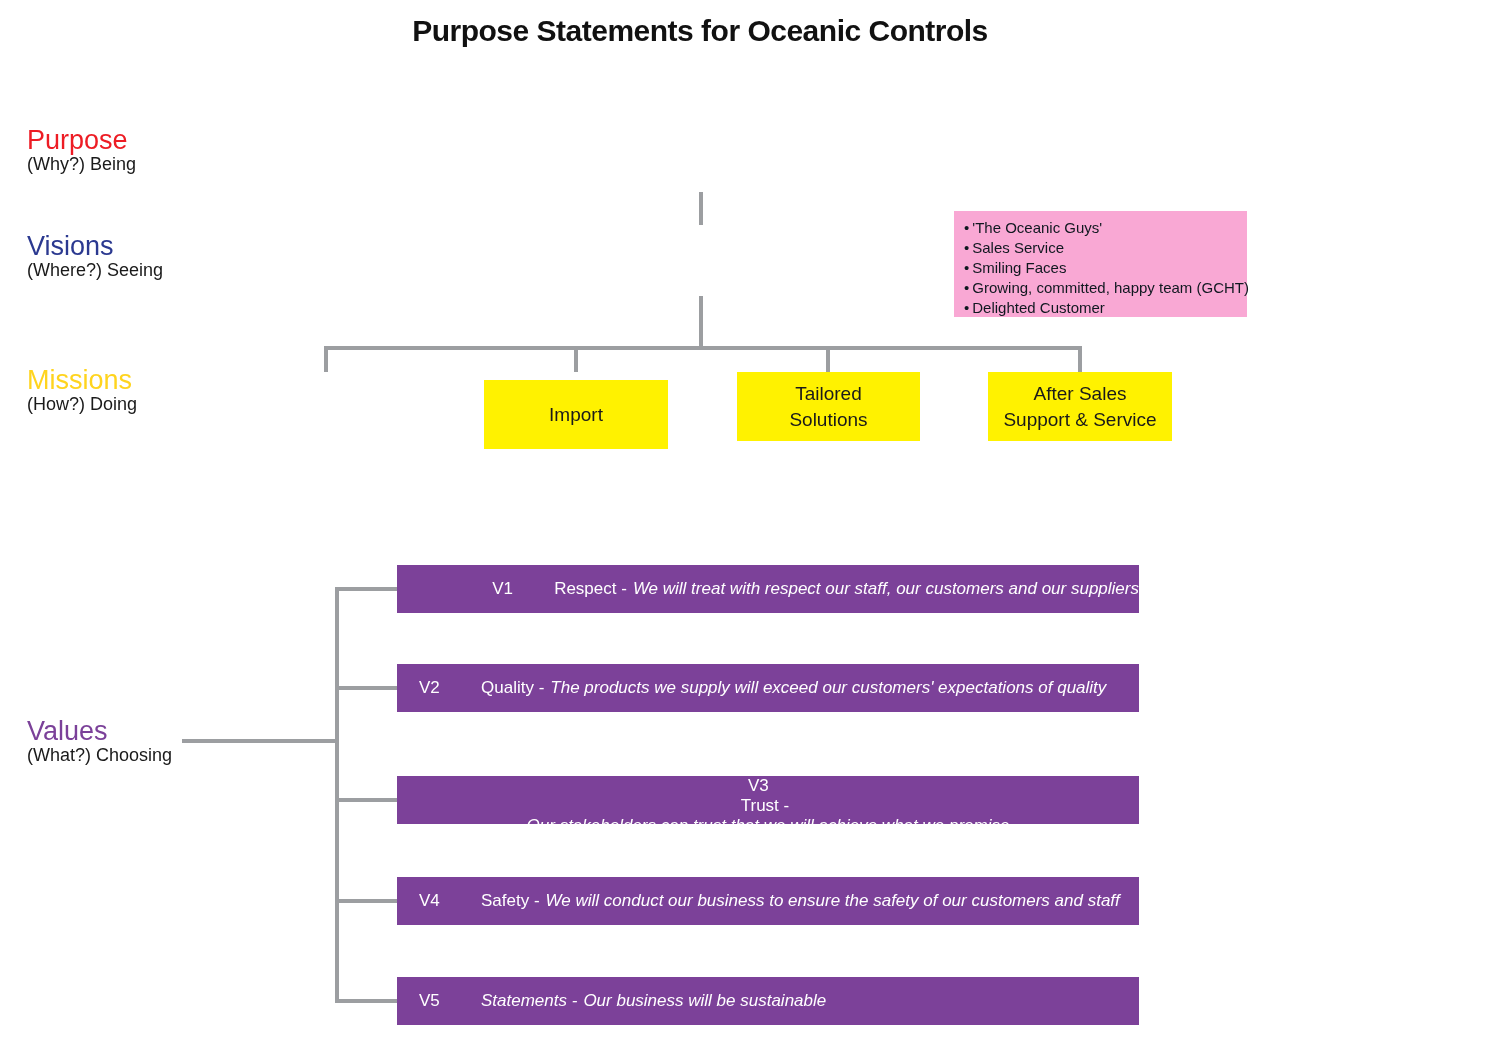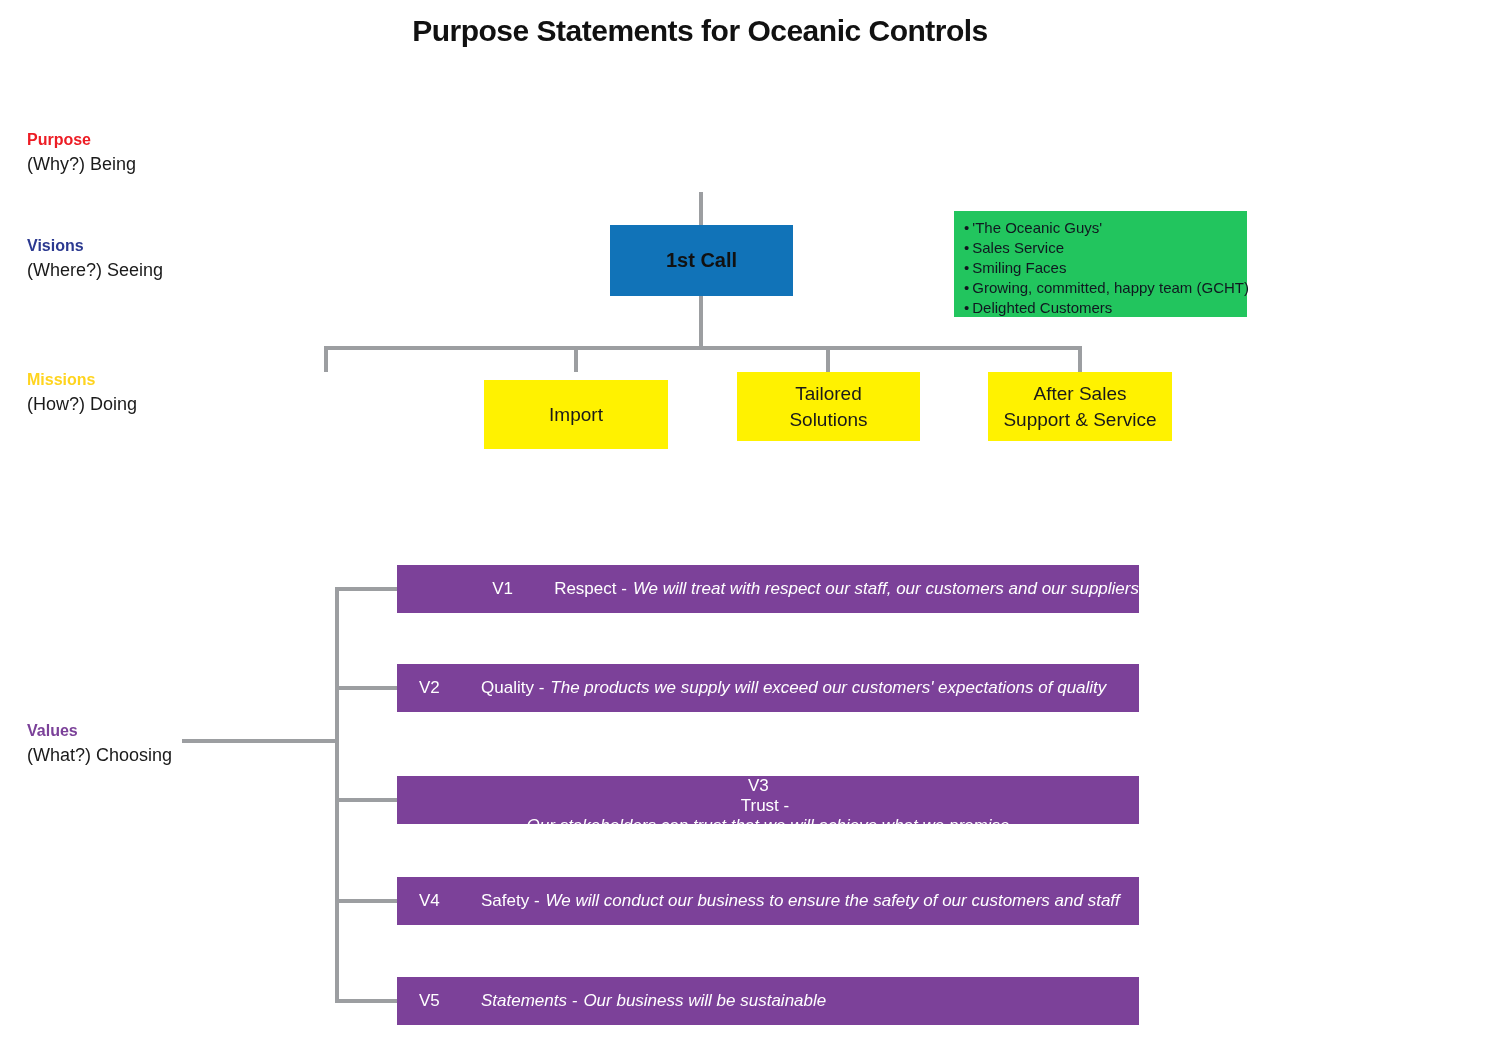--- a/index.html
+++ b/index.html
@@ -11,21 +11,21 @@
     color:#1a1a1a;
     overflow:hidden;
   }
   .title{
     position:absolute;left:0;top:14px;width:1400px;
     text-align:center;font-size:30px;font-weight:bold;color:#111;
     letter-spacing:-0.5px;margin:0;
   }
   
   .row-label{position:absolute;left:27px;}
-  .row-label .head{display:block;font-size:16px;font-weight:bold;line-height:26px;}
+  .row-label .head{display:block;font-size:27px;font-weight:normal;line-height:26px;}
   .row-label .sub{display:block;font-size:18px;line-height:22px;color:#1a1a1a;}
   .lbl-purpose{top:127px;} .lbl-purpose .head{color:#ED1C24;}
   .lbl-visions{top:233px;} .lbl-visions .head{color:#2B3990;}
   .lbl-missions{top:367px;} .lbl-missions .head{color:#FFD41E;}
   .lbl-values{top:718px;} .lbl-values .head{color:#7B4199;}
 
   
   .node{
     position:absolute;display:flex;align-items:center;justify-content:center;
     text-align:center;white-space:pre-line;
@@ -43,21 +43,21 @@
     font-size:19px;line-height:26px;
   }
   .mission-1{left:234px;width:184px;}
   .mission-2{left:484px;width:184px;margin-top:8px;}
   .mission-3{left:737px;width:183px;}
   .mission-4{left:988px;width:184px;}
 
   
   .notes{
     position:absolute;left:954px;top:211px;width:293px;height:106px;
-    background:#22c55e;box-sizing:border-box;padding:7px 8px 0 10px;
+    background:#f9a8d4;box-sizing:border-box;padding:7px 8px 0 10px;
     font-size:15px;line-height:20px;color:#101820;
   }
   .notes .note-line{white-space:nowrap;}
   .notes .bullet{margin-right:3px;}
 
   
   .line{position:absolute;background:#9C9EA1;}
   .ln-purpose-vision{left:699px;top:192px;width:4px;height:33px;}
   .ln-vision-drop{left:699px;top:296px;width:4px;height:52px;}
   .ln-missions-h{left:324px;top:346px;width:758px;height:4px;}
@@ -118,28 +118,27 @@
   <div class="line ln-mdrop-3"></div>
   <div class="line ln-mdrop-4"></div>
   <div class="line ln-values-long"></div>
   <div class="line ln-values-v"></div>
   <div class="line ln-vstub-1"></div>
   <div class="line ln-vstub-2"></div>
   <div class="line ln-vstub-3"></div>
   <div class="line ln-vstub-4"></div>
   <div class="line ln-vstub-5"></div>
 
-  <div class="node vision-box">1st Call</div>
 
   <div class="notes">
     <div class="note-line"><span class="bullet">•</span><span>'The Oceanic Guys'</span></div>
     <div class="note-line"><span class="bullet">•</span><span>Sales Service</span></div>
     <div class="note-line"><span class="bullet">•</span><span>Smiling Faces</span></div>
     <div class="note-line"><span class="bullet">•</span><span>Growing, committed, happy team (GCHT)</span></div>
-    <div class="note-line"><span class="bullet">•</span><span>Delighted Customers</span></div>
+    <div class="note-line"><span class="bullet">•</span><span>Delighted Customer</span></div>
   </div>
 
   <div class="node mission-box mission-2">Import</div>
   <div class="node mission-box mission-3">Tailored
 Solutions</div>
   <div class="node mission-box mission-4">After Sales
 Support &amp; Service</div>
 
   <div class="value-bar vbar-1">
     <span class="code">V1</span>

